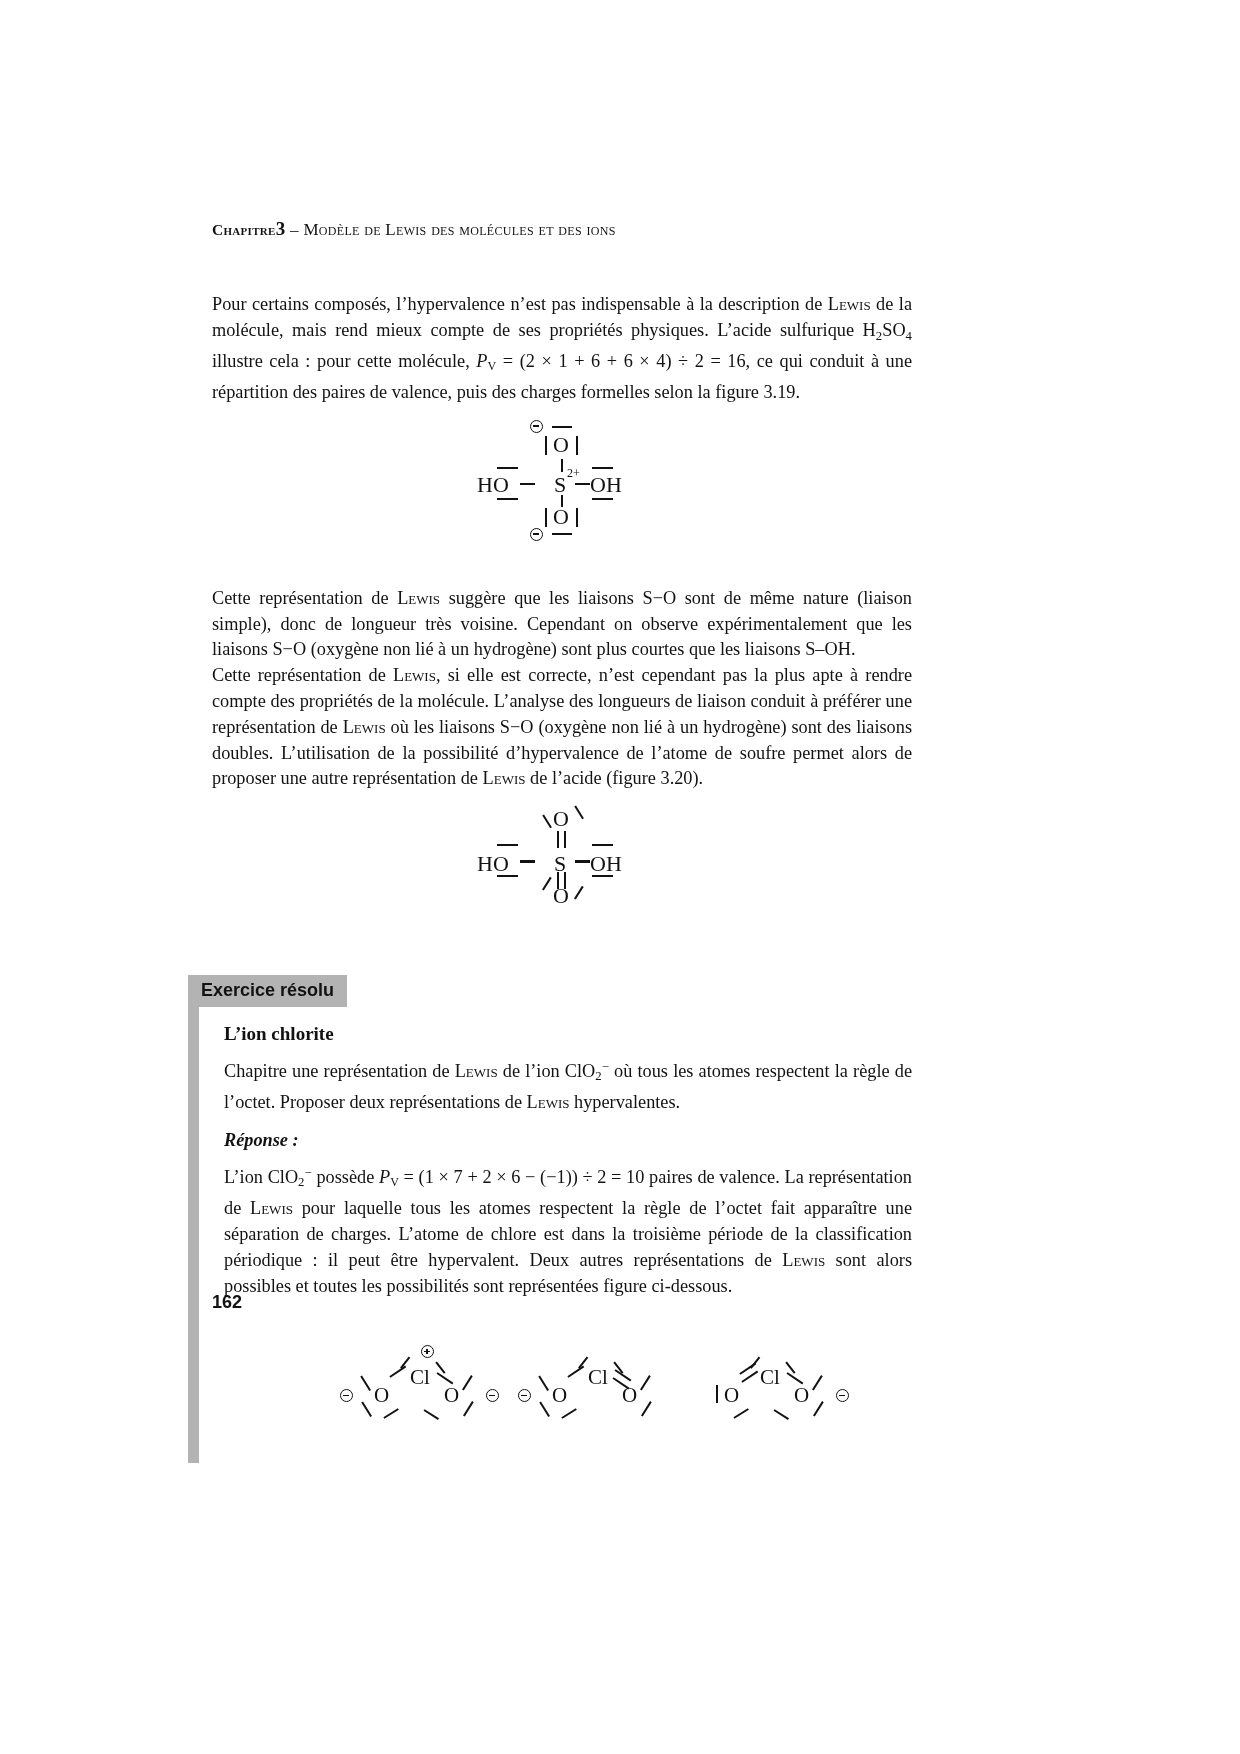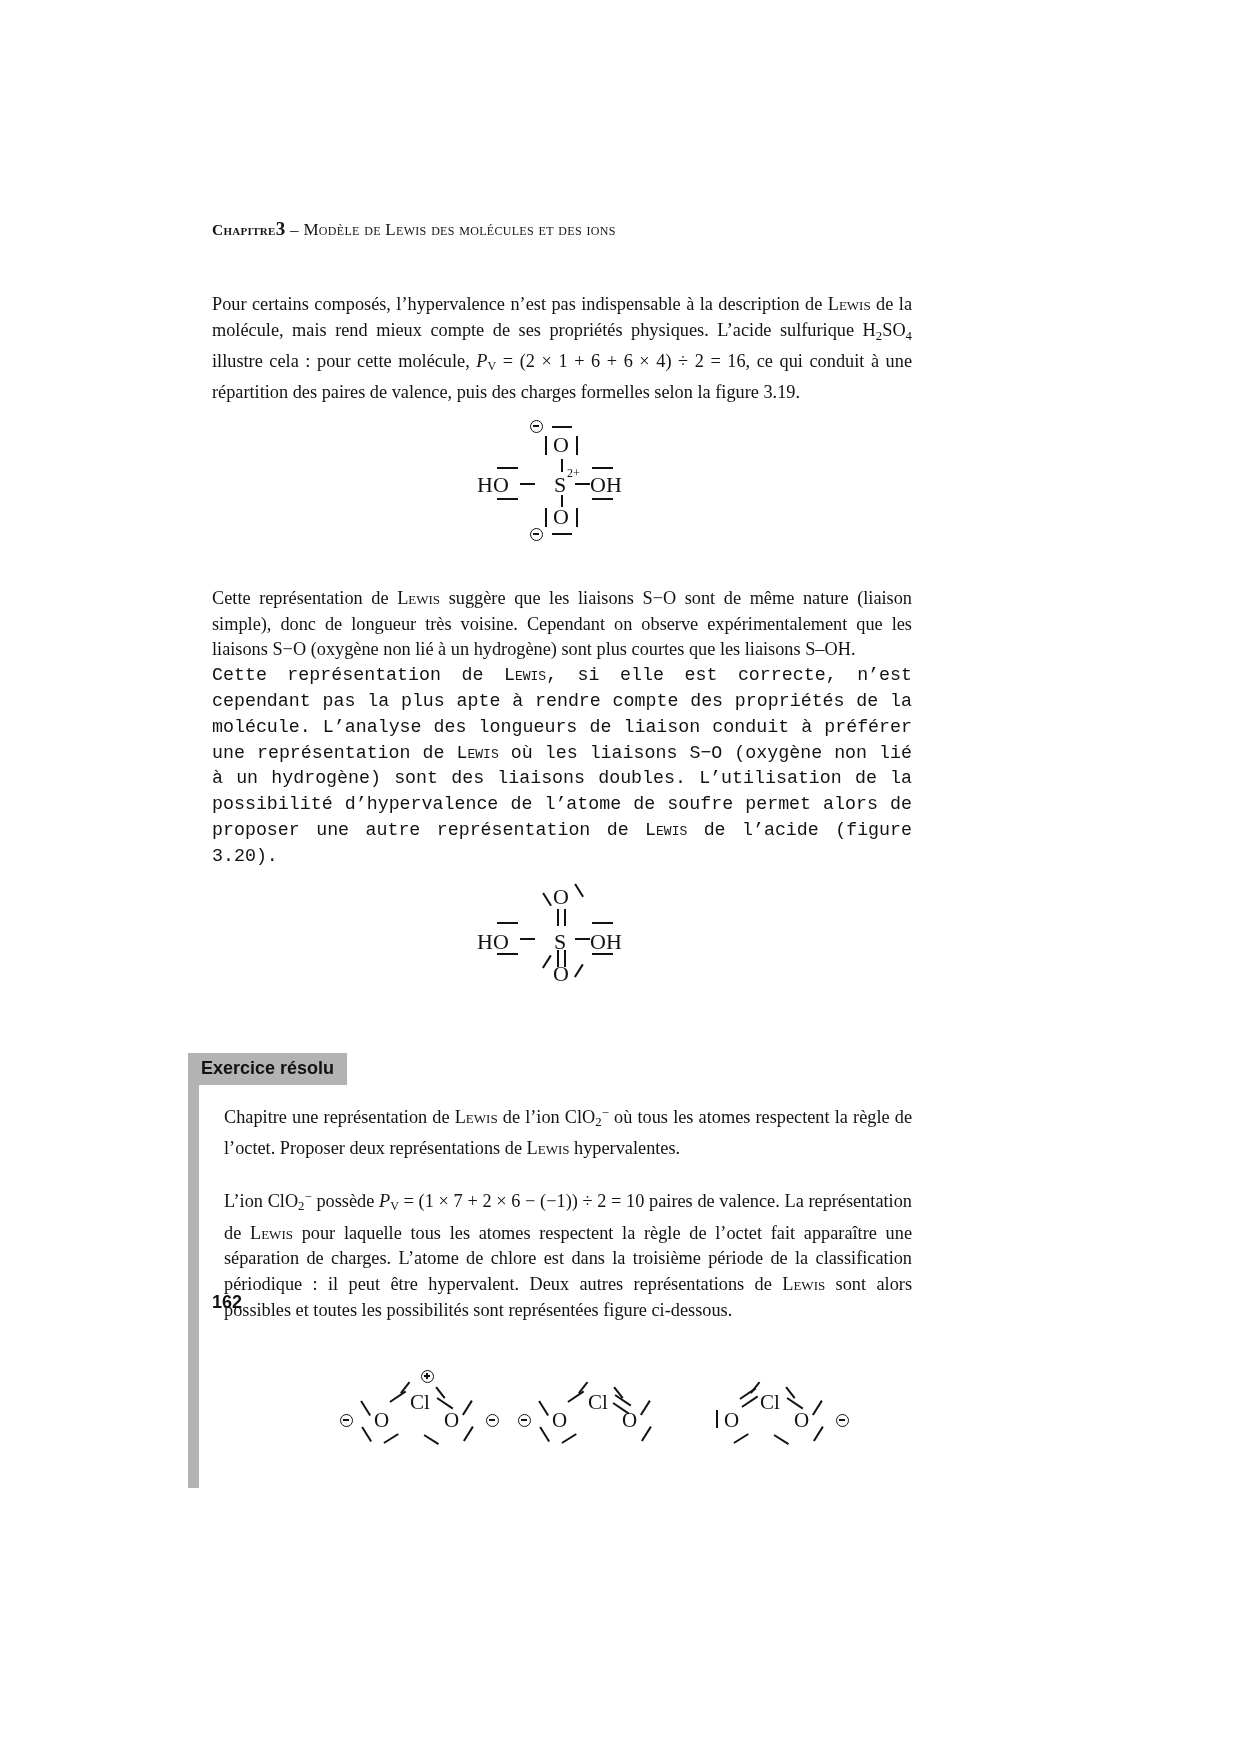--- a/index.html
+++ b/index.html
@@ -35,21 +35,21 @@
     letter-spacing:-0.2px;
   }
 
   p.body {
     font-size:18.3px;
     line-height:25.8px;
     text-align:justify;
     margin:0 0 0 0;
     hyphens:none;
   }
-  p.body + p.body { margin-top:0;font-family:Liberation Mono, monospace; }
+  p.body + p.body { margin-top:0; }
   .gap { height:22px; }
   .gap-sm { height:12px; }
 
   .nm { font-variant:small-caps; }
   .mathit { font-style:italic; font-family:"Liberation Serif", serif; }
   .math { font-family:"Liberation Serif", serif; }
   sub.s { font-size:0.7em; vertical-align:-0.28em; }
   sup.s { font-size:0.7em; vertical-align:0.45em; }
   .sub-v { font-size:0.66em; vertical-align:-0.25em; font-style:normal; }
 
@@ -251,25 +251,27 @@
 
 
     <div style="height:50px;"></div>
 
     <div class="exbox">
       <div class="exbar"></div>
 
       <div class="exlabel">Exercice résolu</div>
 
       <div class="exinner">
+        <h3 class="ex-title">L’ion chlorite</h3>
 
         <p class="body"><span>Chapitre une représentation de </span><span class="nm">Lewis</span><span> de l’ion ClO</span><sub class="s">2</sub><sup class="s">−</sup><span> où tous les atomes respectent la règle de l’octet. Proposer deux représentations de </span><span class="nm">Lewis</span><span> hypervalentes.</span></p>
 
         <div style="height:14px;"></div>
 
+        <p class="rep">Réponse :</p>
 
         <div style="height:10px;"></div>
 
         <p class="body"><span>L’ion ClO</span><sub class="s">2</sub><sup class="s">−</sup><span> possède </span><span class="mathit">P</span><span class="sub-v">V</span><span class="math"> = (1 × 7 + 2 × 6 − (−1)) ÷ 2 = 10</span><span> paires de valence. La représentation de </span><span class="nm">Lewis</span><span> pour laquelle tous les atomes respectent la règle de l’octet fait apparaître une séparation de charges. L’atome de chlore est dans la troisième période de la classification périodique : il peut être hypervalent. Deux autres représentations de </span><span class="nm">Lewis</span><span> sont alors possibles et toutes les possibilités sont représentées figure ci-dessous.</span></p>
 
         <div style="height:46px;"></div>
 
         <div class="chlorite-row">
 
           <div class="cl-unit" style="left:120px;">

